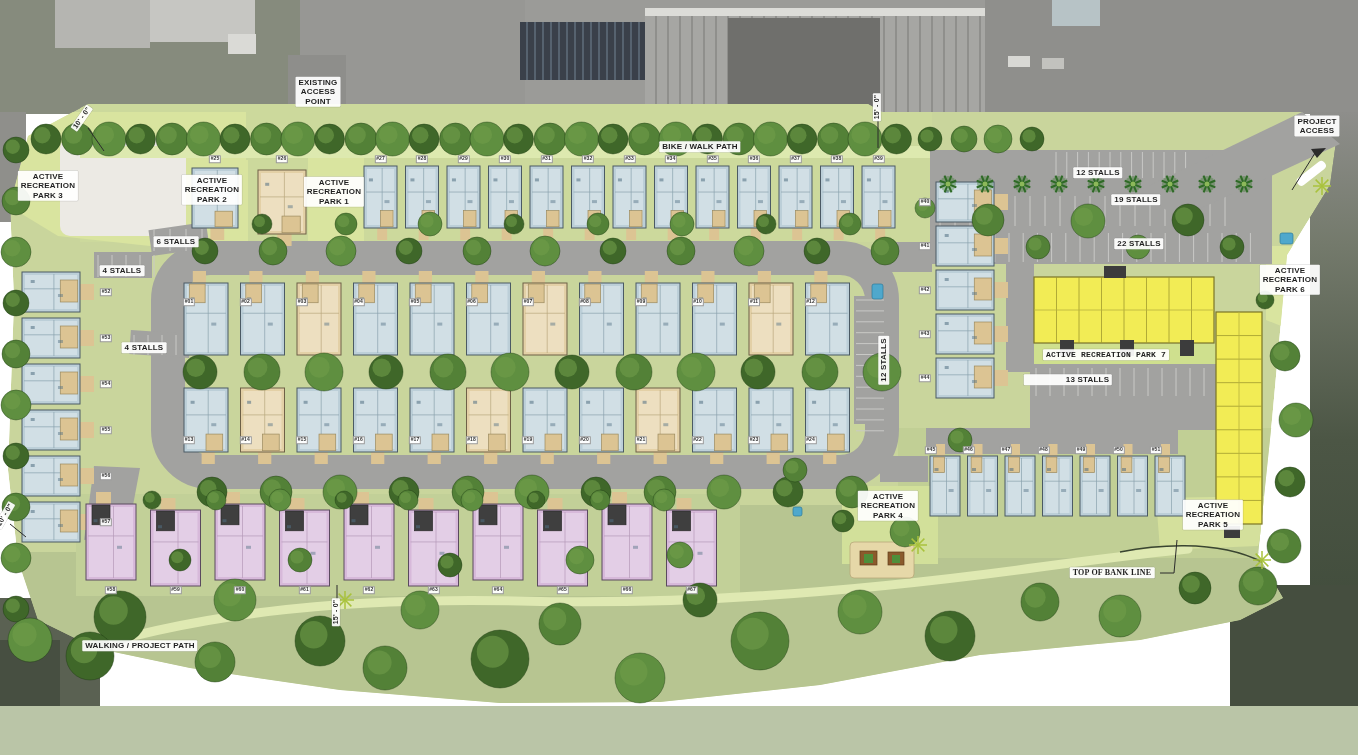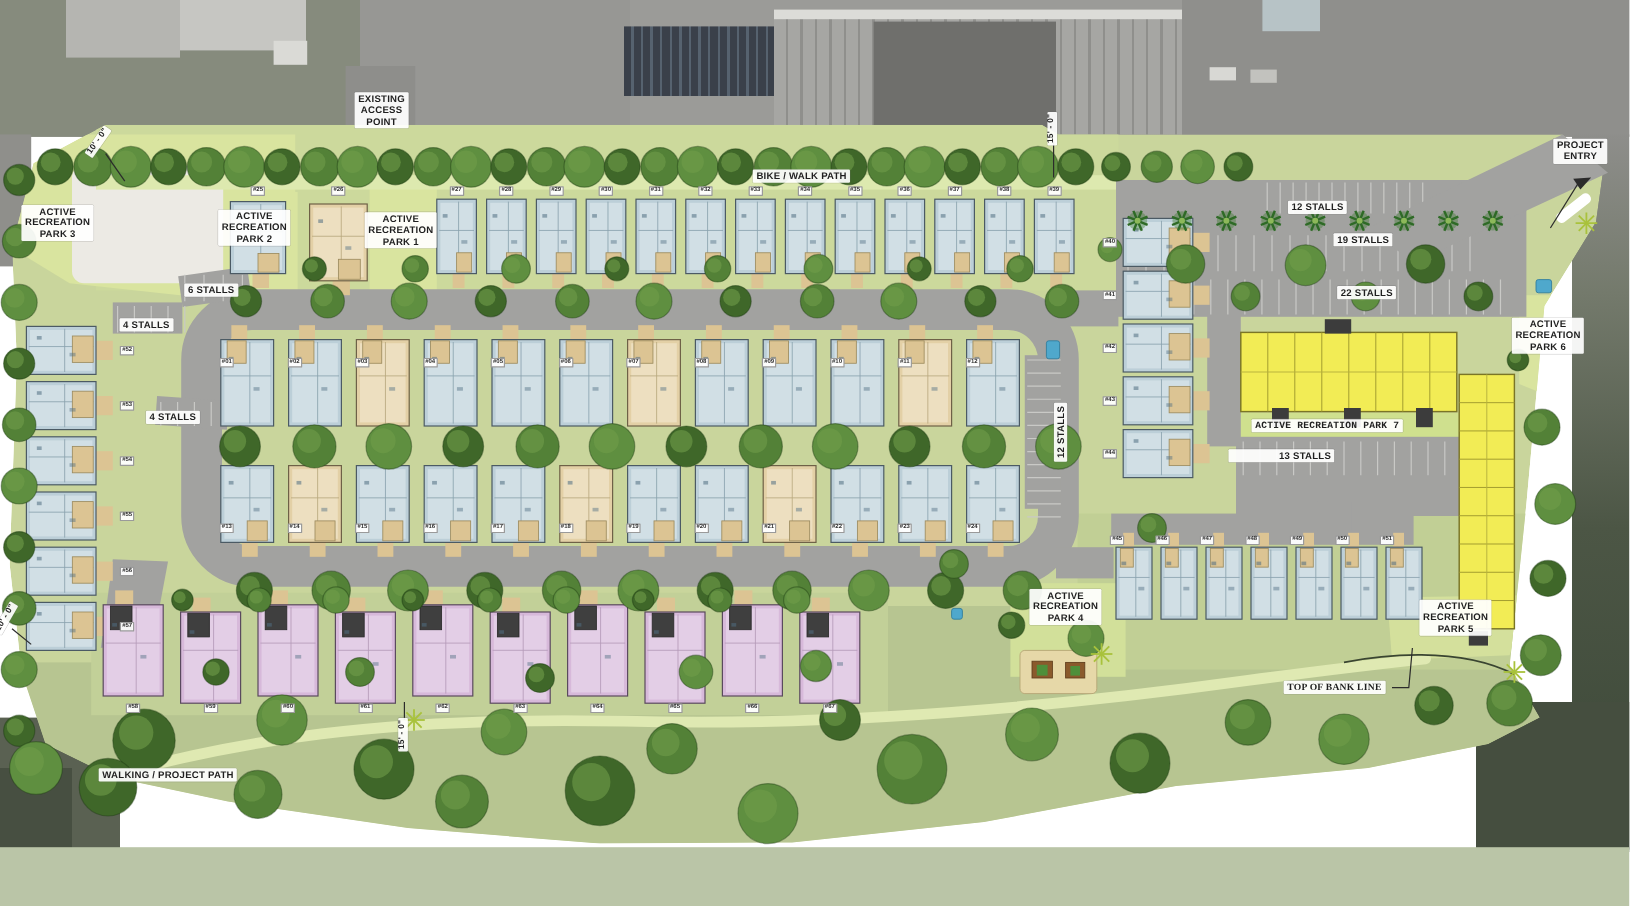--- a/index.html
+++ b/index.html
@@ -1395,23 +1395,23 @@
       <div class="tag" style="left: 304.5px; top: 590px; transform: translate(-50%, -50%);">#61</div>
       <div class="tag" style="left: 369px; top: 590px; transform: translate(-50%, -50%);">#62</div>
       <div class="tag" style="left: 433.5px; top: 590px; transform: translate(-50%, -50%);">#63</div>
       <div class="tag" style="left: 498px; top: 590px; transform: translate(-50%, -50%);">#64</div>
       <div class="tag" style="left: 562.5px; top: 590px; transform: translate(-50%, -50%);">#65</div>
       <div class="tag" style="left: 627px; top: 590px; transform: translate(-50%, -50%);">#66</div>
       <div class="tag" style="left: 691.5px; top: 590px; transform: translate(-50%, -50%);">#67</div>
       <div class="lbl" style="left: 318px; top: 92px; transform: translate(-50%, -50%) rotate(0deg);">EXISTING
 ACCESS
 POINT</div>
-      <div class="lbl" style="left: 668px; top: 147px; transform: translate(-50%, -50%) rotate(0deg);">BIKE / WALK PATH</div>
+      <div class="lbl" style="left: 700px; top: 147px; transform: translate(-50%, -50%) rotate(0deg);">BIKE / WALK PATH</div>
       <div class="lbl" style="left: 1317px; top: 126px; transform: translate(-50%, -50%) rotate(0deg);">PROJECT
-ENTRY</div>
+ACCESS</div>
       <div class="lbl dim" style="left: 82px; top: 118px; transform: translate(-50%, -50%) rotate(-55deg);">10' - 0"</div>
       <div class="lbl dim" style="left: 877px; top: 107px; transform: translate(-50%, -50%) rotate(-90deg);">15' - 0"</div>
       <div class="lbl" style="left: 48px; top: 186px; transform: translate(-50%, -50%) rotate(0deg);">ACTIVE
 RECREATION
 PARK 3</div>
       <div class="lbl" style="left: 212px; top: 190px; transform: translate(-50%, -50%) rotate(0deg);">ACTIVE
 RECREATION
 PARK 2</div>
       <div class="lbl" style="left: 334px; top: 192px; transform: translate(-50%, -50%) rotate(0deg);">ACTIVE
 RECREATION

